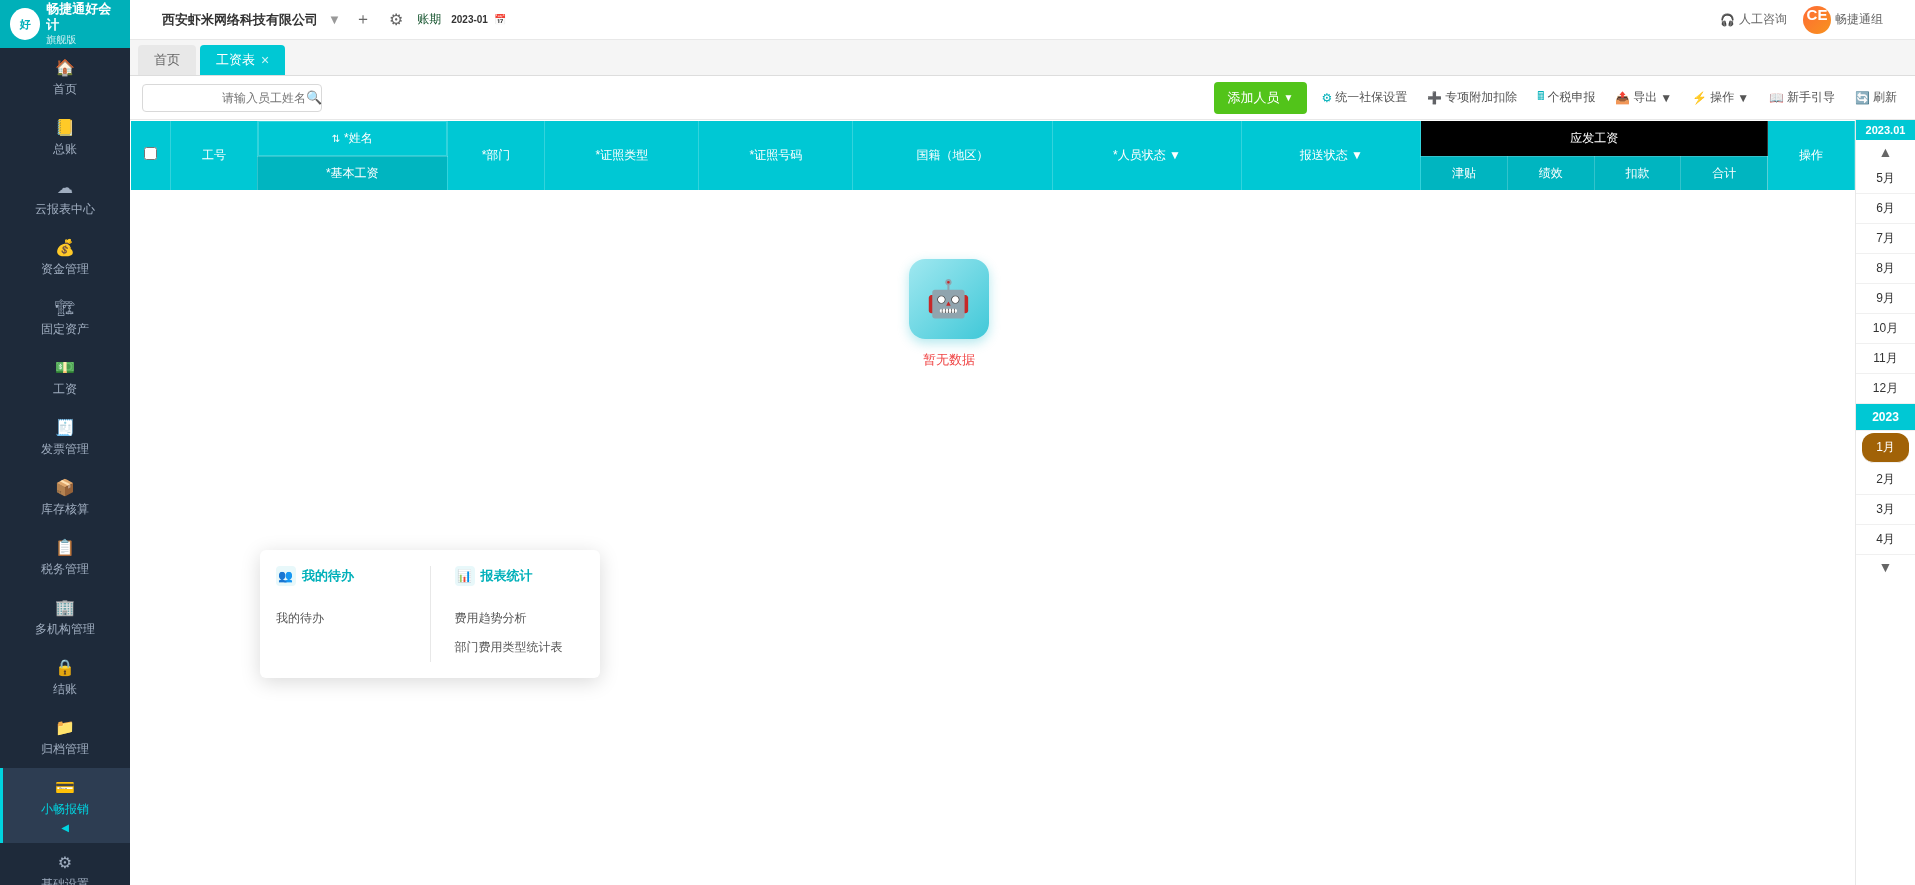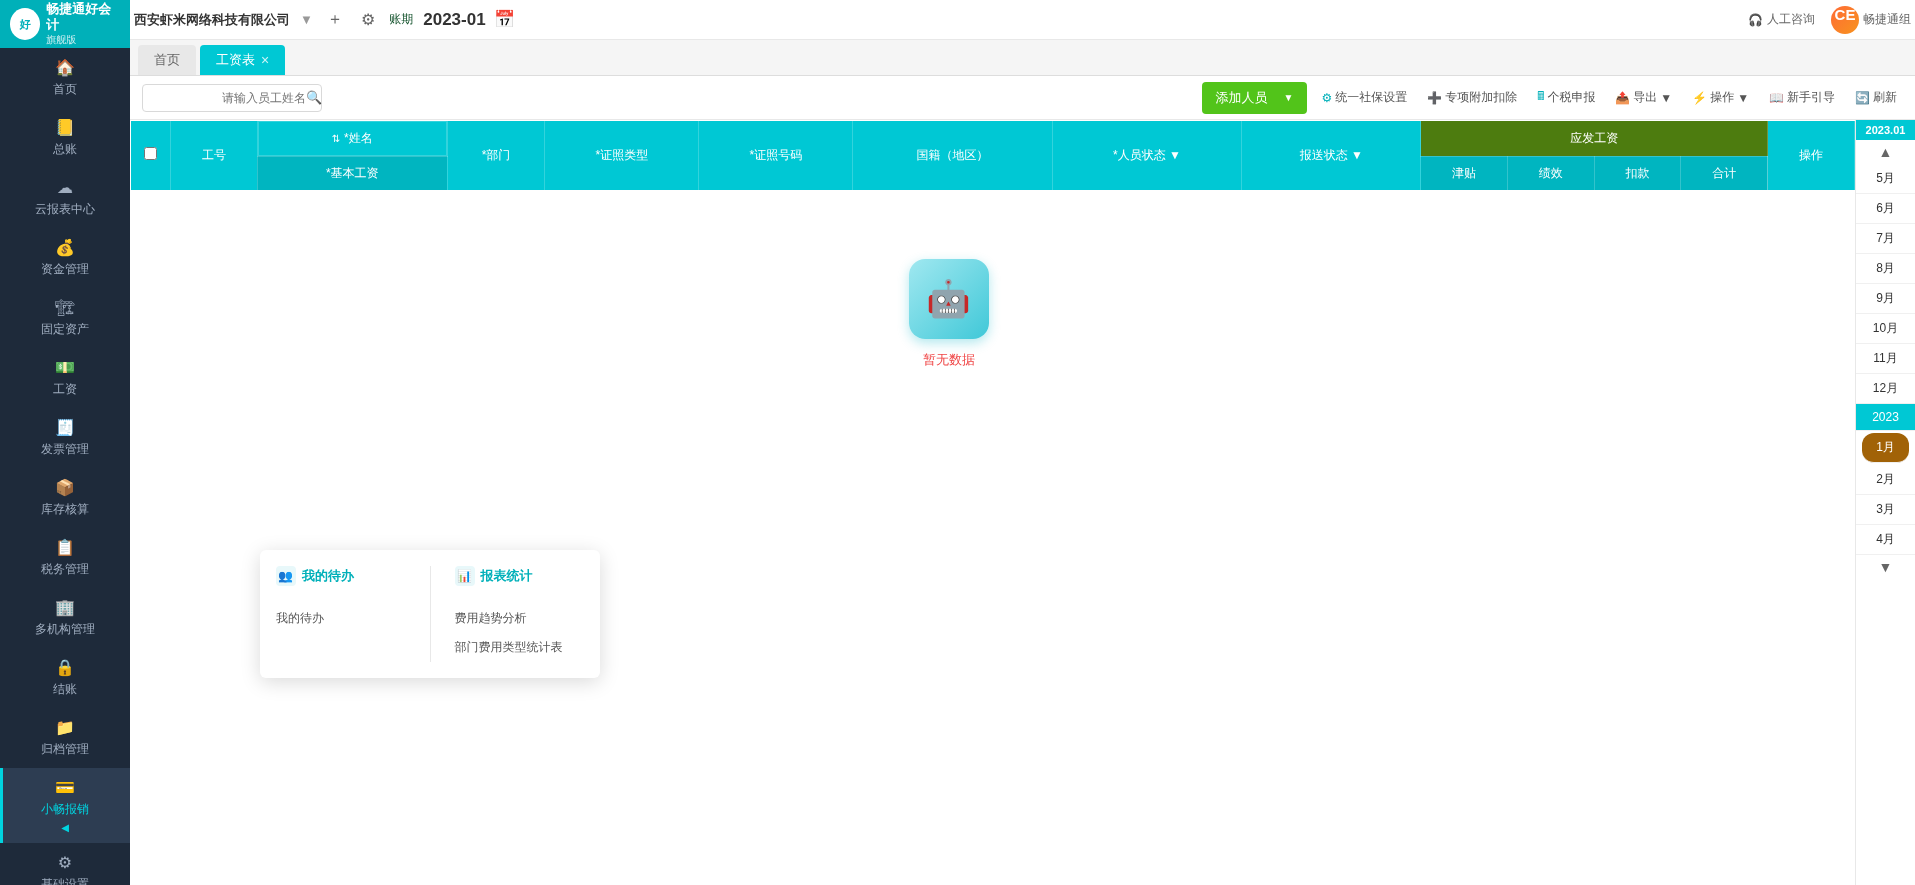--- a/index.html
+++ b/index.html
@@ -52,39 +52,39 @@
       height: 885px;
       overflow: hidden;
     }
 
     
     .top-bar {
       background: white;
       height: 40px;
       display: flex;
       align-items: center;
-      padding: 0 4px;
+      padding: 0 32px;
       border-bottom: 1px solid #e8e8e8;
       gap: 10px;
     }
     .company-name {
       color: #333;
       font-size: 13px;
       font-weight: bold;
       cursor: pointer;
       display: flex; align-items: center; gap: 4px;
     }
     .top-icon-btn {
       color: #666;
       cursor: pointer;
       font-size: 16px;
       padding: 2px 4px;
     }
     .period-label { color: #14532d; font-size: 12px; }
-    .period-value { color: #333; font-size: 17px; font-weight: bold; cursor: pointer; }
+    .period-value { color: #333; font-size: 10px; font-weight: bold; cursor: pointer; }
     .top-right {
       margin-left: auto;
       display: flex; align-items: center; gap: 16px;
     }
     .top-right-btn {
       display: flex; align-items: center; gap: 4px;
       color: #666; cursor: pointer; font-size: 12px;
     }
     .user-avatar {
       width: 28px; height: 28px;
@@ -144,21 +144,21 @@
     }
     .add-btn {
       background: #52c41a;
       color: white;
       border: none;
       border-radius: 4px;
       padding: 0 14px;
       height: 32px;
       cursor: pointer;
       font-size: 13px;
-      display: flex; align-items: center; gap: 16px;
+      display: flex; align-items: center; gap: 4px;
       margin-left: auto;
     }
     .add-btn-arrow { font-size: 10px; }
     .toolbar-action {
       display: flex; align-items: center; gap: 3px;
       color: #555; cursor: pointer; font-size: 12px;
       padding: 0 6px;
       white-space: nowrap;
     }
     .toolbar-action .icon { color: #00b0b9; }
@@ -183,21 +183,21 @@
       padding: 8px 6px;
       text-align: center;
       border: 1px solid rgba(255,255,255,0.2);
       font-weight: normal;
       white-space: nowrap;
     }
     .salary-table th.sub-header {
       background: #00b5c0;
     }
     .th-group {
-      background: #4d7c0f;
+      background: #000000;
     }
     .checkbox-th { width: 40px; }
     .salary-table tbody tr {
       background: white;
     }
     .salary-table td {
       padding: 8px 6px;
       text-align: center;
       border: 1px solid #e8e8e8;
     }
@@ -258,21 +258,21 @@
     }
     .month-item.active {
       background: #a16207;
       color: white;
       border-radius: 12px;
       margin: 2px 6px;
     }
     .month-item.year-label {
       background: #00c8d4;
       color: white;
-      font-weight: normal;
+      font-weight: bold;
     }
     .popup-menu {
       position: absolute;
       left: 130px;
       top: 430px;
       width: 340px;
       background: white;
       border-radius: 6px;
       box-shadow: 0 4px 20px rgba(0,0,0,0.15);
       padding: 16px;

